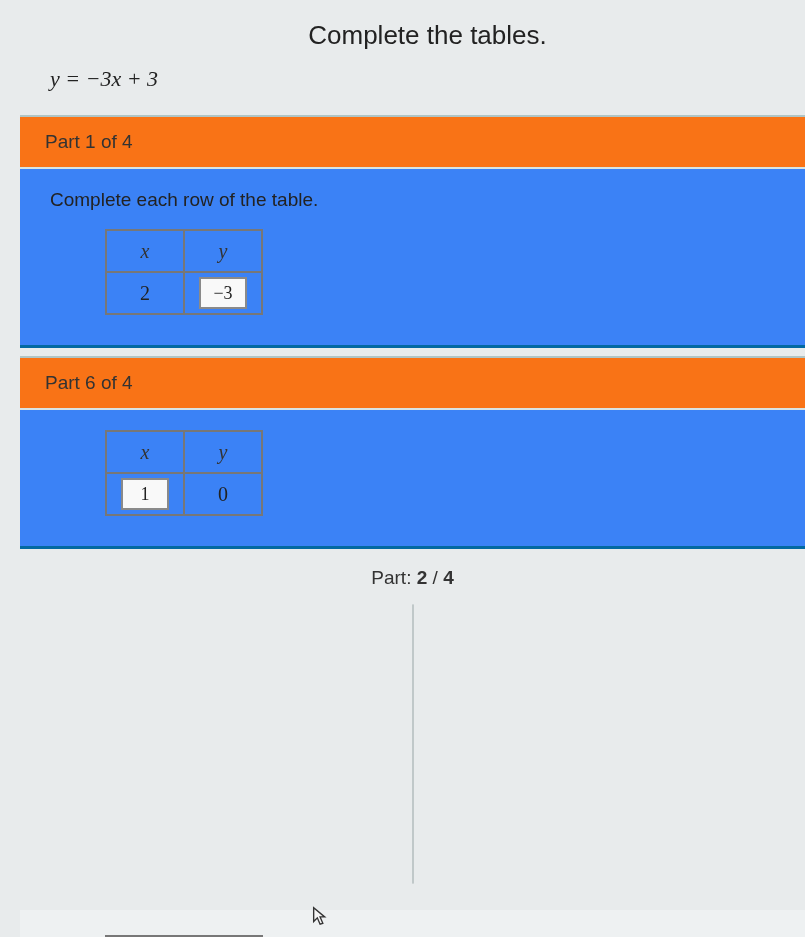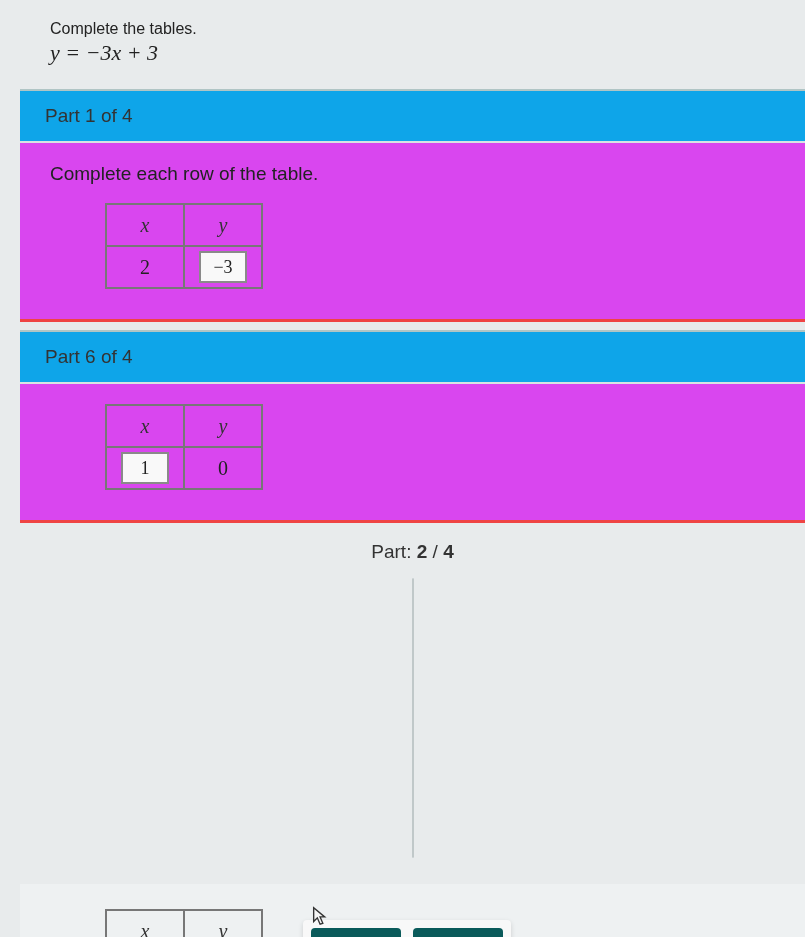--- a/index.html
+++ b/index.html
@@ -12,45 +12,46 @@
       background: #e8ebec;
       width: 805px;
       height: 937px;
       padding: 20px 0 0 20px;
       overflow: hidden;
     }
     .header {
       padding: 0 0 15px 30px;
     }
     .instruction {
-      font-size: 16px;
-      color: #222;
-      margin-bottom: 2px;
+      font-size: 26px;
+      color: #222;
+      margin-bottom: 15px;
+      text-align: center;
     }
     .equation {
       font-size: 22px;
       font-style: italic;
       color: #222;
       font-family: 'Times New Roman', serif;
     }
     .part-section {
       margin-top: 8px;
     }
     .part-header {
-      background: #0ea5e9;
+      background: #f97316;
       padding: 14px 25px;
       font-size: 19px;
       color: #333;
       border-top: 2px solid #b0c5c5;
       border-bottom: 2px solid #d8e3e3;
     }
     .part-body {
-      background: #d946ef;
+      background: #3b82f6;
       padding: 20px 30px 30px 30px;
-      border-bottom: 3px solid #ef4444;
+      border-bottom: 3px solid #0369a1;
     }
     .sub-instruction {
       font-size: 19px;
       color: #222;
       margin-bottom: 18px;
     }
     .xy-table-wrap {
       margin-left: 55px;
     }
     .xy-table {

